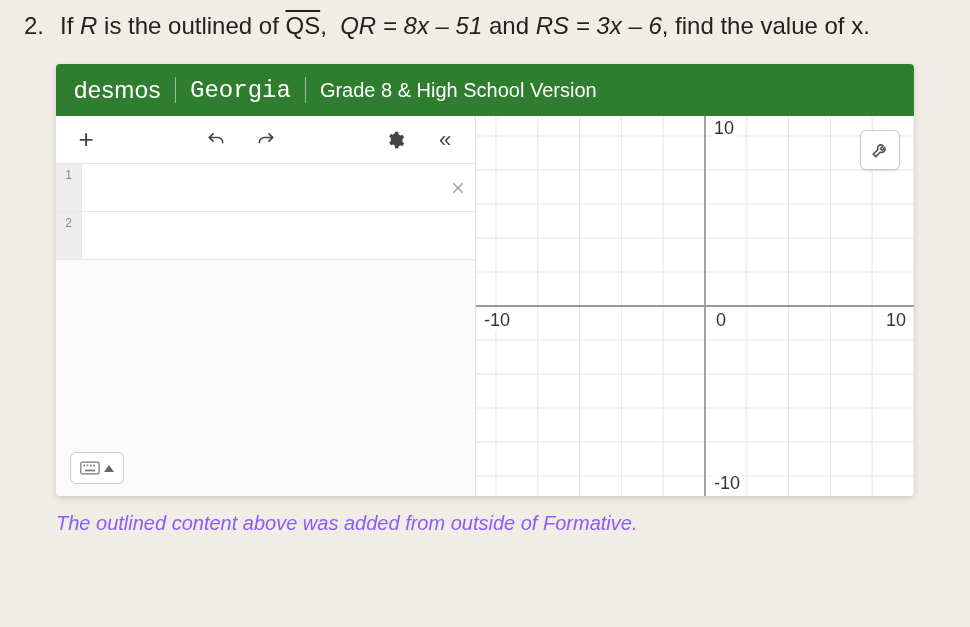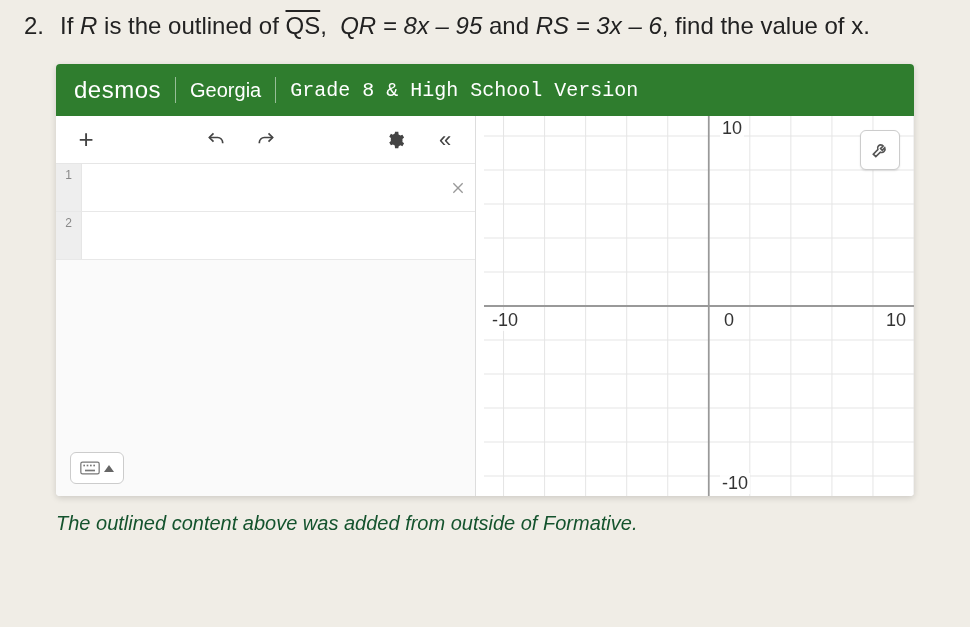--- a/index.html
+++ b/index.html
@@ -44,22 +44,22 @@
     color: #fff;
     display: flex;
     align-items: center;
     height: 52px;
     padding: 0 18px;
     font-size: 20px;
     gap: 14px;
   }
   .brand { font-weight: 400; letter-spacing: 0.5px; font-size: 24px; }
   .vsep { width: 1px; height: 26px; background: rgba(255,255,255,0.5); }
-  .state { font-size: 20px; }
-  .version { font-size: 20px; font-family: Liberation Mono, monospace; }
+  .state { font-size: 24px; font-family: Liberation Mono, monospace; }
+  .version { font-size: 20px; }
 
   .workspace {
     display: flex;
     height: 380px;
     position: relative;
   }
 
   .leftpane {
     width: 420px;
     border-right: 1px solid #ddd;
@@ -145,21 +145,20 @@
     width: 0; height: 0;
     border-left: 5px solid transparent;
     border-right: 5px solid transparent;
     border-bottom: 7px solid #666;
   }
 
   .graphpane {
     flex: 1;
     position: relative;
     background: #fff;
-    margin-left: 8px;
   }
   .gridsvg {
     position: absolute;
     inset: 0;
     width: 100%;
     height: 100%;
   }
   .axis-label {
     position: absolute;
     font-size: 18px;
@@ -181,30 +180,30 @@
     justify-content: center;
     cursor: pointer;
     box-shadow: 0 1px 2px rgba(0,0,0,0.1);
   }
   .settings-btn svg { width: 20px; height: 20px; color: #555; }
 
   .footnote {
     margin: 16px 36px 0;
     font-style: italic;
     font-size: 20px;
-    color: #14532d;
+    color: #8b5cf6;
   }
 </style>
 </head>
 <body>
 
 <div class="question-row">
   <div class="qnum">2.</div>
   <div class="qtext">
-    <span>If </span><em>R</em><span> is the outlined of </span><span class="overline">QS</span><span>, </span>&nbsp;<em>QR = 8x – 95</em><span> and </span><em>RS = 3x – 6</em><span>, find the value of x.</span>
+    <span>If </span><em>R</em><span> is the outlined of </span><span class="overline">QS</span><span>, </span>&nbsp;<em>QR = 8x – 51</em><span> and </span><em>RS = 3x – 6</em><span>, find the value of x.</span>
   </div>
 </div>
 
 <div class="tool-frame">
 
   <div class="green-bar">
     <span class="brand">desmos</span>
     <div class="vsep"></div>
     <span class="state">Georgia</span>
     <div class="vsep"></div>

